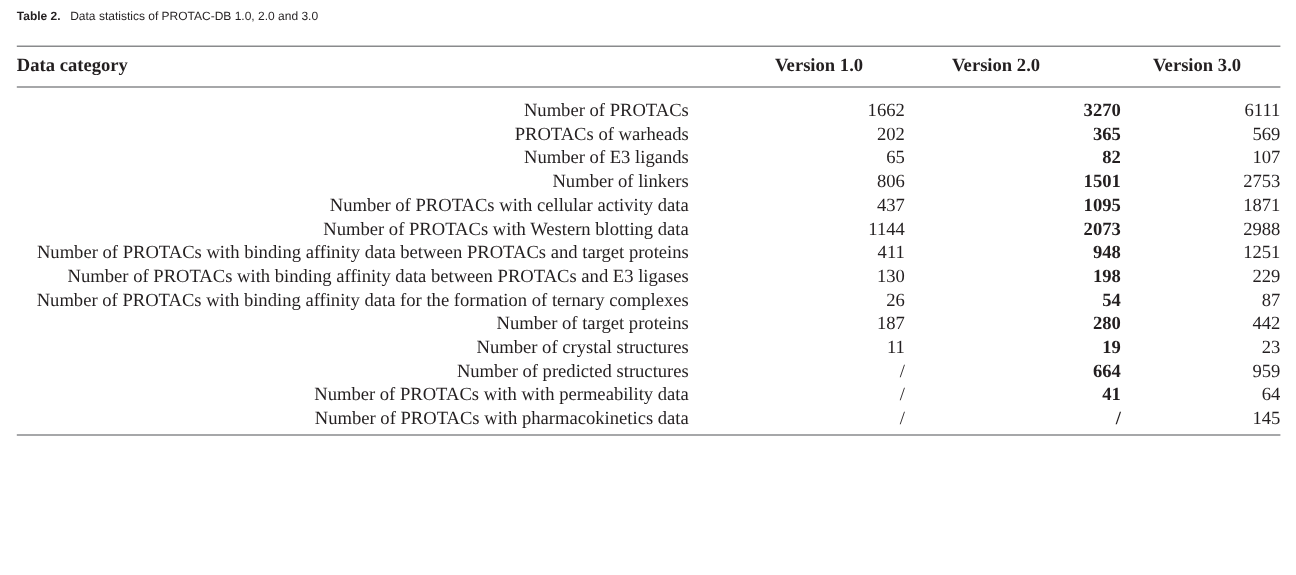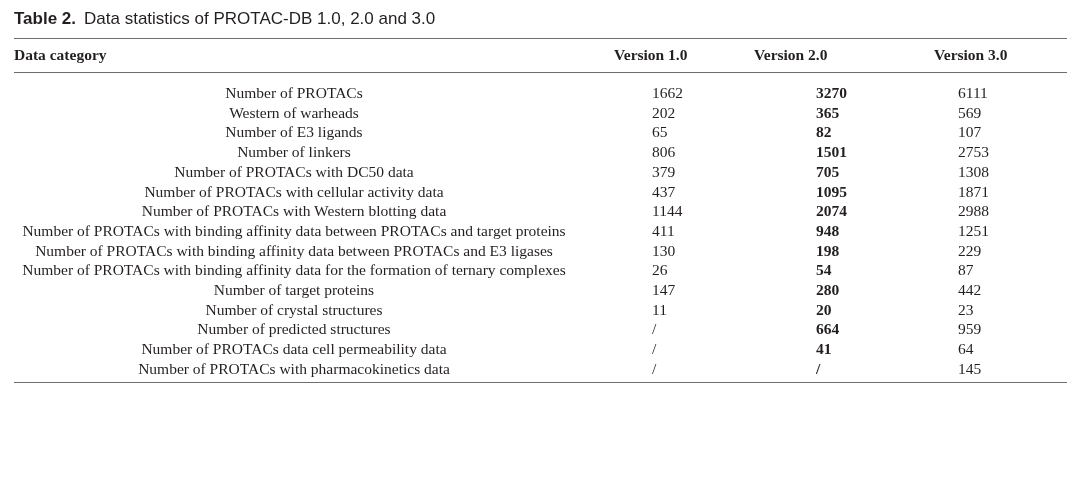--- a/index.html
+++ b/index.html
@@ -12,21 +12,21 @@
       height: 479px;
       position: relative;
       overflow: hidden;
       color: #231f20;
     }
     .caption {
       position: absolute;
       left: 14px;
       top: 9px;
       font-family: "Liberation Sans", sans-serif;
-      font-size: 17px;
+      font-size: 10px;
       color: #231f20;
       white-space: nowrap;
       text-align: right;
     }
     .caption .label {
       font-weight: bold;
       margin-right: 8px;
     }
     .table-wrap {
       position: absolute;
@@ -45,28 +45,28 @@
       font-size: 15.5px;
       color: #231f20;
       table-layout: fixed;
     }
     th {
       font-weight: bold;
       padding: 6px 0 7px 0;
       line-height: 20px;
     }
     th.cat { text-align: left; }
-    th.ver { text-align: left; }
+    th.ver { text-align: center; }
     td {
       padding: 0;
       line-height: 19.7px;
       vertical-align: top;
     }
-    td.cat { text-align: center; padding-right: 40px; }
-    td.num { text-align: left; }
+    td.cat { text-align: right; padding-right: 40px; }
+    td.num { text-align: right; }
     col.c0 { width: 600px; }
     col.c1 { width: 140px; }
     col.c2 { width: 180px; }
     col.c3 { width: 133px; }
     tbody tr:first-child td { padding-top: 10px; }
     tbody tr:last-child td { padding-bottom: 3px; }
     .th-ver1 { padding-right: 3px; }
     .th-ver2 { padding-right: 28px; }
     .th-ver3 { padding-right: 6px; }
     td.v1 { padding-left: 38px; }
@@ -107,53 +107,47 @@
         <col class="c3">
     </colgroup>
     <tbody id="tbody">
       <tr>
           <td class="cat">Number of PROTACs</td>
           <td class="num v1">1662</td>
           <td class="num v2">3270</td>
           <td class="num v3">6111</td>
         </tr>
       <tr>
-          <td class="cat">Western of warheads</td>
+          <td class="cat">PROTACs of warheads</td>
           <td class="num v1">202</td>
           <td class="num v2">365</td>
           <td class="num v3">569</td>
         </tr>
       <tr>
           <td class="cat">Number of E3 ligands</td>
           <td class="num v1">65</td>
           <td class="num v2">82</td>
           <td class="num v3">107</td>
         </tr>
       <tr>
           <td class="cat">Number of linkers</td>
           <td class="num v1">806</td>
           <td class="num v2">1501</td>
           <td class="num v3">2753</td>
         </tr>
       <tr>
-          <td class="cat">Number of PROTACs with DC50 data</td>
-          <td class="num v1">379</td>
-          <td class="num v2">705</td>
-          <td class="num v3">1308</td>
-        </tr>
-      <tr>
           <td class="cat">Number of PROTACs with cellular activity data</td>
           <td class="num v1">437</td>
           <td class="num v2">1095</td>
           <td class="num v3">1871</td>
         </tr>
       <tr>
           <td class="cat">Number of PROTACs with Western blotting data</td>
           <td class="num v1">1144</td>
-          <td class="num v2">2074</td>
+          <td class="num v2">2073</td>
           <td class="num v3">2988</td>
         </tr>
       <tr>
           <td class="cat">Number of PROTACs with binding affinity data between PROTACs and target proteins</td>
           <td class="num v1">411</td>
           <td class="num v2">948</td>
           <td class="num v3">1251</td>
         </tr>
       <tr>
           <td class="cat">Number of PROTACs with binding affinity data between PROTACs and E3 ligases</td>
@@ -162,38 +156,38 @@
           <td class="num v3">229</td>
         </tr>
       <tr>
           <td class="cat">Number of PROTACs with binding affinity data for the formation of ternary complexes</td>
           <td class="num v1">26</td>
           <td class="num v2">54</td>
           <td class="num v3">87</td>
         </tr>
       <tr>
           <td class="cat">Number of target proteins</td>
-          <td class="num v1">147</td>
+          <td class="num v1">187</td>
           <td class="num v2">280</td>
           <td class="num v3">442</td>
         </tr>
       <tr>
           <td class="cat">Number of crystal structures</td>
           <td class="num v1">11</td>
-          <td class="num v2">20</td>
+          <td class="num v2">19</td>
           <td class="num v3">23</td>
         </tr>
       <tr>
           <td class="cat">Number of predicted structures</td>
           <td class="num v1">/</td>
           <td class="num v2">664</td>
           <td class="num v3">959</td>
         </tr>
       <tr>
-          <td class="cat">Number of PROTACs data cell permeability data</td>
+          <td class="cat">Number of PROTACs with with permeability data</td>
           <td class="num v1">/</td>
           <td class="num v2">41</td>
           <td class="num v3">64</td>
         </tr>
       <tr>
           <td class="cat">Number of PROTACs with pharmacokinetics data</td>
           <td class="num v1">/</td>
           <td class="num v2">/</td>
           <td class="num v3">145</td>
         </tr>

